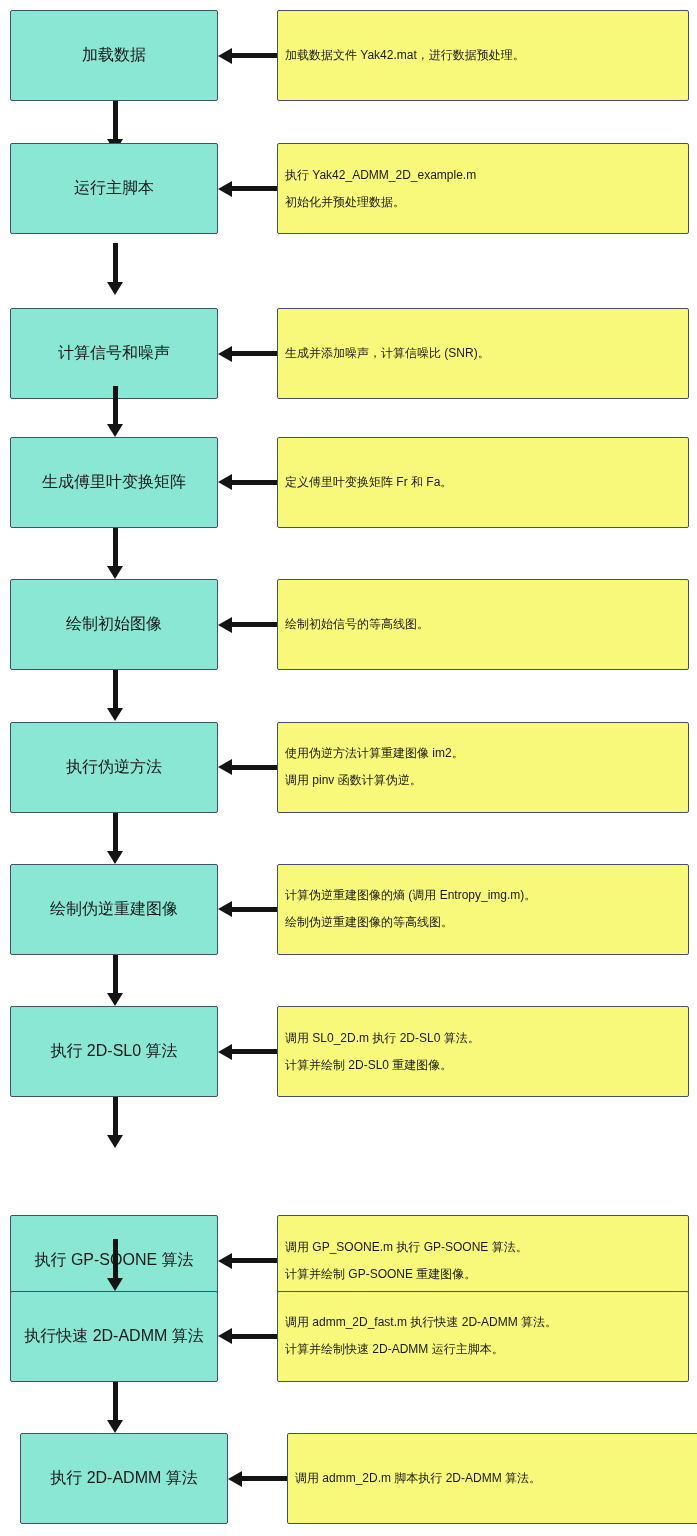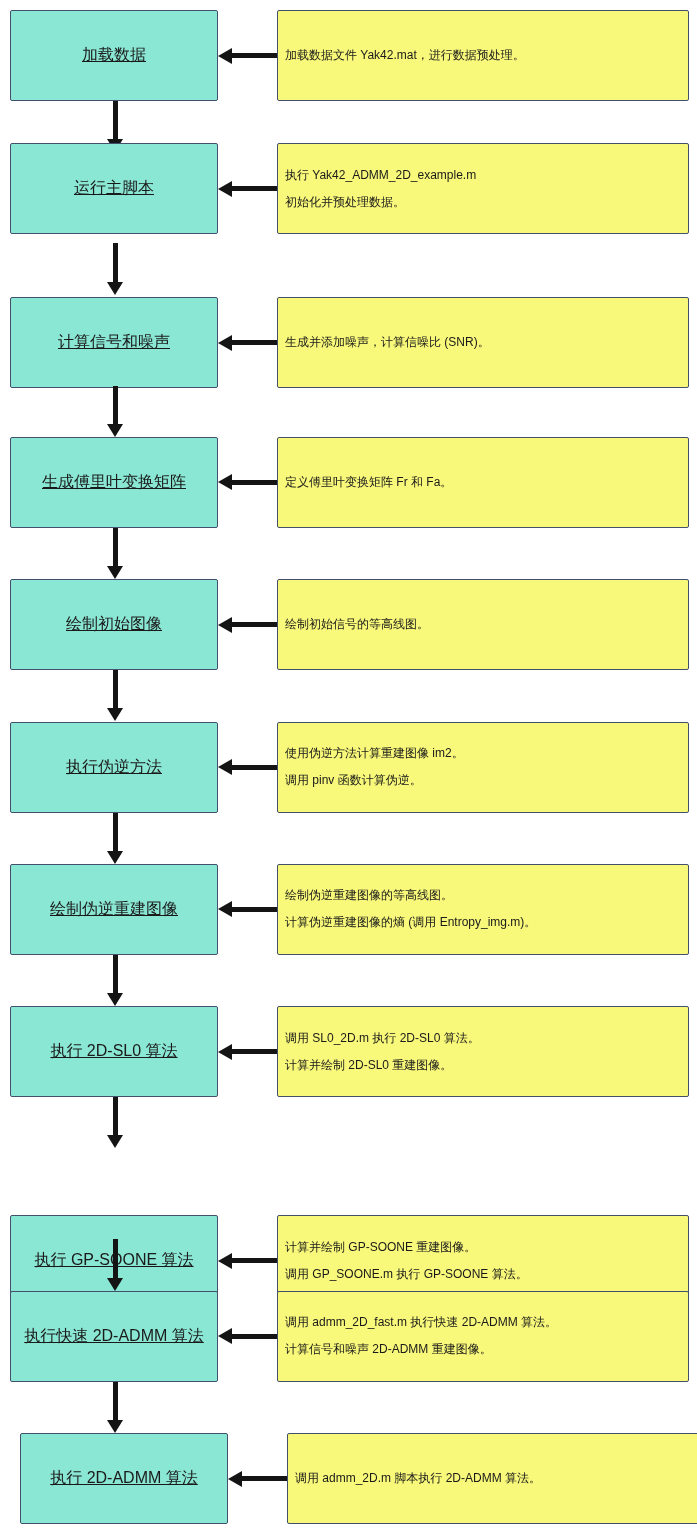--- a/index.html
+++ b/index.html
@@ -27,21 +27,20 @@
   .step-box{
     position:absolute;
     left:10px;width:208px;height:91px;
     background:var(--step-fill);
     border:1.6px solid var(--border);
     border-radius:2px;
     display:flex;align-items:center;justify-content:center;
     text-align:center;
     font-size:16px;
     padding:0 6px;
-    text-decoration:underline;
   }
   .note-box{
     position:absolute;
     left:277px;width:412px;height:91px;
     background:var(--note-fill);
     border:1.6px solid var(--border);
     border-radius:2px;
     display:flex;flex-direction:column;justify-content:center;
     font-size:12px;
     line-height:27px;
@@ -111,21 +110,21 @@
       </div>
       <div class="h-arrow" style="top: 45.5px;">
         <div class="head"></div>
         <div class="shaft"></div>
       </div>
     </div>
     <div class="v-arrow" style="top: 243.3px; height: 51.3px;">
       <div class="shaft"></div>
       <div class="head"></div>
     </div>
-    <div class="row" style="top: 297px; height: 91px;">
+    <div class="row" style="top: 308px; height: 91px;">
       <div class="step-box">
         <span>计算信号和噪声</span>
       </div>
       <div class="note-box">
         <div>生成并添加噪声，计算信噪比 (SNR)。</div>
       </div>
       <div class="h-arrow" style="top: 45.5px;">
         <div class="head"></div>
         <div class="shaft"></div>
       </div>
@@ -181,22 +180,22 @@
     </div>
     <div class="v-arrow" style="top: 812.5px; height: 51.3px;">
       <div class="shaft"></div>
       <div class="head"></div>
     </div>
     <div class="row" style="top: 863.8px; height: 91px;">
       <div class="step-box">
         <span>绘制伪逆重建图像</span>
       </div>
       <div class="note-box">
+        <div>计算伪逆重建图像的熵 (调用 Entropy_img.m)。</div>
         <div>绘制伪逆重建图像的等高线图。</div>
-        <div>计算伪逆重建图像的熵 (调用 Entropy_img.m)。</div>
       </div>
       <div class="h-arrow" style="top: 45.5px;">
         <div class="head"></div>
         <div class="shaft"></div>
       </div>
     </div>
     <div class="v-arrow" style="top: 954.8px; height: 51.3px;">
       <div class="shaft"></div>
       <div class="head"></div>
     </div>
@@ -215,39 +214,39 @@
     </div>
     <div class="v-arrow" style="top: 1097.1px; height: 51.3px;">
       <div class="shaft"></div>
       <div class="head"></div>
     </div>
     <div class="row" style="top: 1194px; height: 91px; margin-top: 21px;">
       <div class="step-box">
         <span>执行 GP-SOONE 算法</span>
       </div>
       <div class="note-box">
+        <div>调用 GP_SOONE.m 执行 GP-SOONE 算法。</div>
         <div>计算并绘制 GP-SOONE 重建图像。</div>
-        <div>调用 GP_SOONE.m 执行 GP-SOONE 算法。</div>
       </div>
       <div class="h-arrow" style="top: 45.5px;">
         <div class="head"></div>
         <div class="shaft"></div>
       </div>
     </div>
     <div class="v-arrow" style="top: 1239.4px; height: 51.3px;">
       <div class="shaft"></div>
       <div class="head"></div>
     </div>
     <div class="row" style="top: 1290.7px; height: 91px; padding-left: 36px;">
       <div class="step-box">
         <span>执行快速 2D-ADMM 算法</span>
       </div>
       <div class="note-box">
         <div>调用 admm_2D_fast.m 执行快速 2D-ADMM 算法。</div>
-        <div>计算信号和噪声 2D-ADMM 重建图像。</div>
+        <div>计算并绘制快速 2D-ADMM 运行主脚本。</div>
       </div>
       <div class="h-arrow" style="top: 45.5px;">
         <div class="head"></div>
         <div class="shaft"></div>
       </div>
     </div>
     <div class="v-arrow" style="top: 1381.7px; height: 51.3px;">
       <div class="shaft"></div>
       <div class="head"></div>
     </div>

